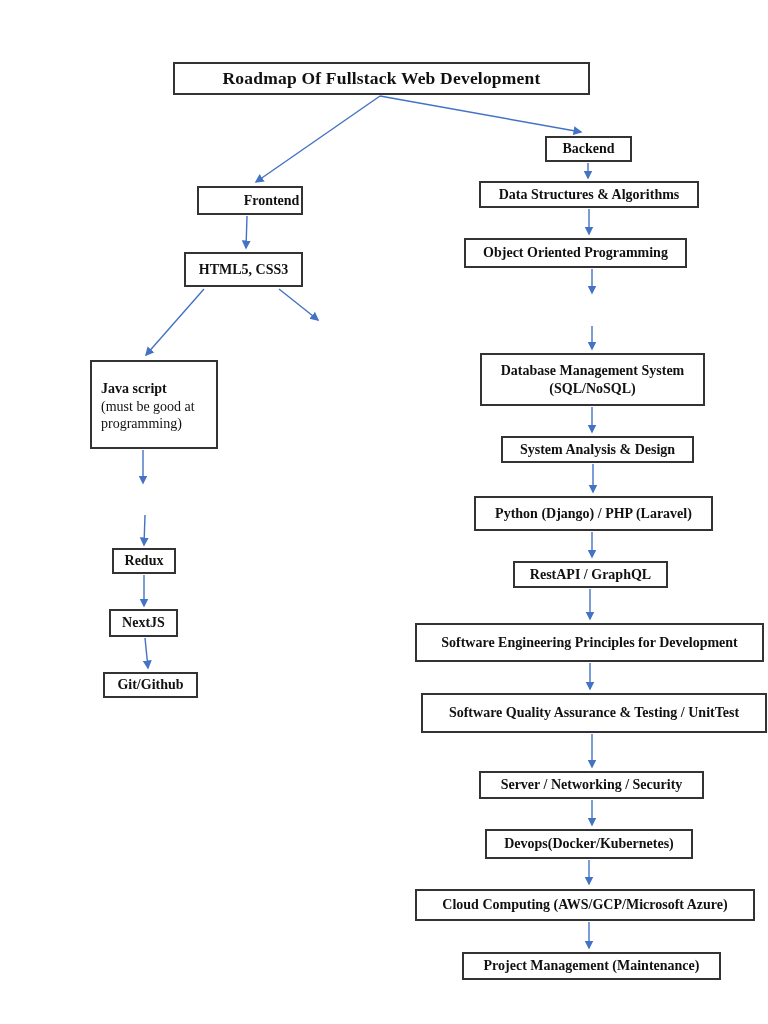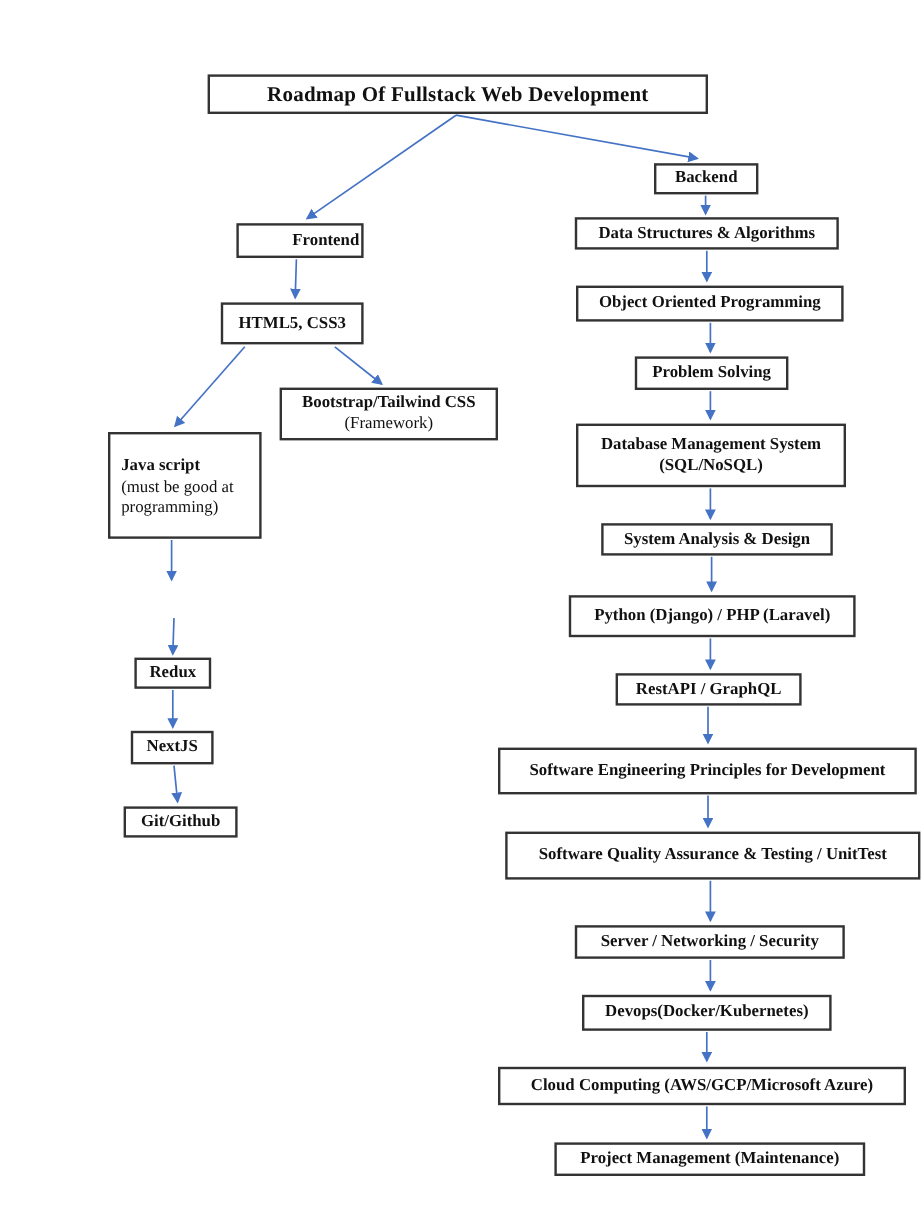--- a/index.html
+++ b/index.html
@@ -84,48 +84,41 @@
 
 <div class="node title" style="left: 173px; top: 62px; width: 417px; height: 33px;">
       <span class="bold">Roadmap Of Fullstack Web Development</span>
     </div>
     <div class="node" style="left: 197px; top: 186px; width: 106px; height: 29px; padding-left: 43px;">
       <span class="bold">Frontend</span>
     </div>
     <div class="node" style="left: 184px; top: 252px; width: 119px; height: 35px;">
       <span class="bold">HTML5, CSS3</span>
     </div>
-    <div class="node" style="left: 233px; top: 323px; width: 182px; height: 44px;">
-      <span class="bold">Bootstrap/Tailwind CSS</span>
-      <span class="reg">(Framework)</span>
-    </div>
     <div class="node left" style="left: 90px; top: 360px; width: 128px; height: 89px;">
       <span class="bold">Java script</span>
       <span class="reg">(must be good at programming)</span>
     </div>
     <div class="node" style="left: 112px; top: 548px; width: 64px; height: 26px;">
       <span class="bold">Redux</span>
     </div>
     <div class="node" style="left: 109px; top: 609px; width: 69px; height: 28px;">
       <span class="bold">NextJS</span>
     </div>
     <div class="node" style="left: 103px; top: 672px; width: 95px; height: 26px;">
       <span class="bold">Git/Github</span>
     </div>
     <div class="node" style="left: 545px; top: 136px; width: 87px; height: 26px;">
       <span class="bold">Backend</span>
     </div>
     <div class="node" style="left: 479px; top: 181px; width: 220px; height: 27px;">
       <span class="bold">Data Structures &amp; Algorithms</span>
     </div>
-    <div class="node" style="left: 480px; top: 238px; width: 223px; height: 30px;">
+    <div class="node" style="left: 464px; top: 238px; width: 223px; height: 30px;">
       <span class="bold">Object Oriented Programming</span>
-    </div>
-    <div class="node" style="left: 529px; top: 297px; width: 128px; height: 28px;">
-      <span class="bold">Problem Solving</span>
     </div>
     <div class="node" style="left: 480px; top: 353px; width: 225px; height: 53px;">
       <span class="bold">Database Management System</span>
       <span class="bold">(SQL/NoSQL)</span>
     </div>
     <div class="node" style="left: 501px; top: 436px; width: 193px; height: 27px;">
       <span class="bold">System Analysis &amp; Design</span>
     </div>
     <div class="node" style="left: 474px; top: 496px; width: 239px; height: 35px;">
       <span class="bold">Python (Django) / PHP (Laravel)</span>

